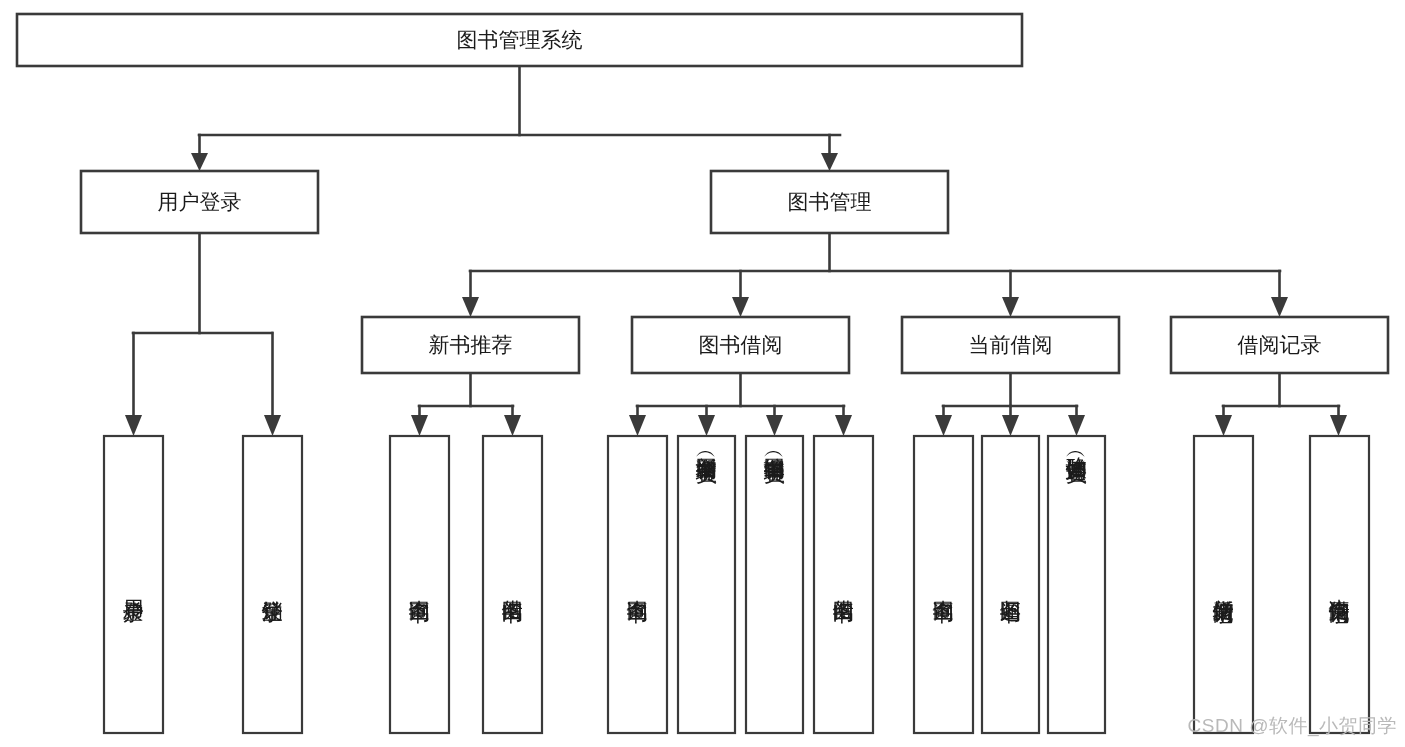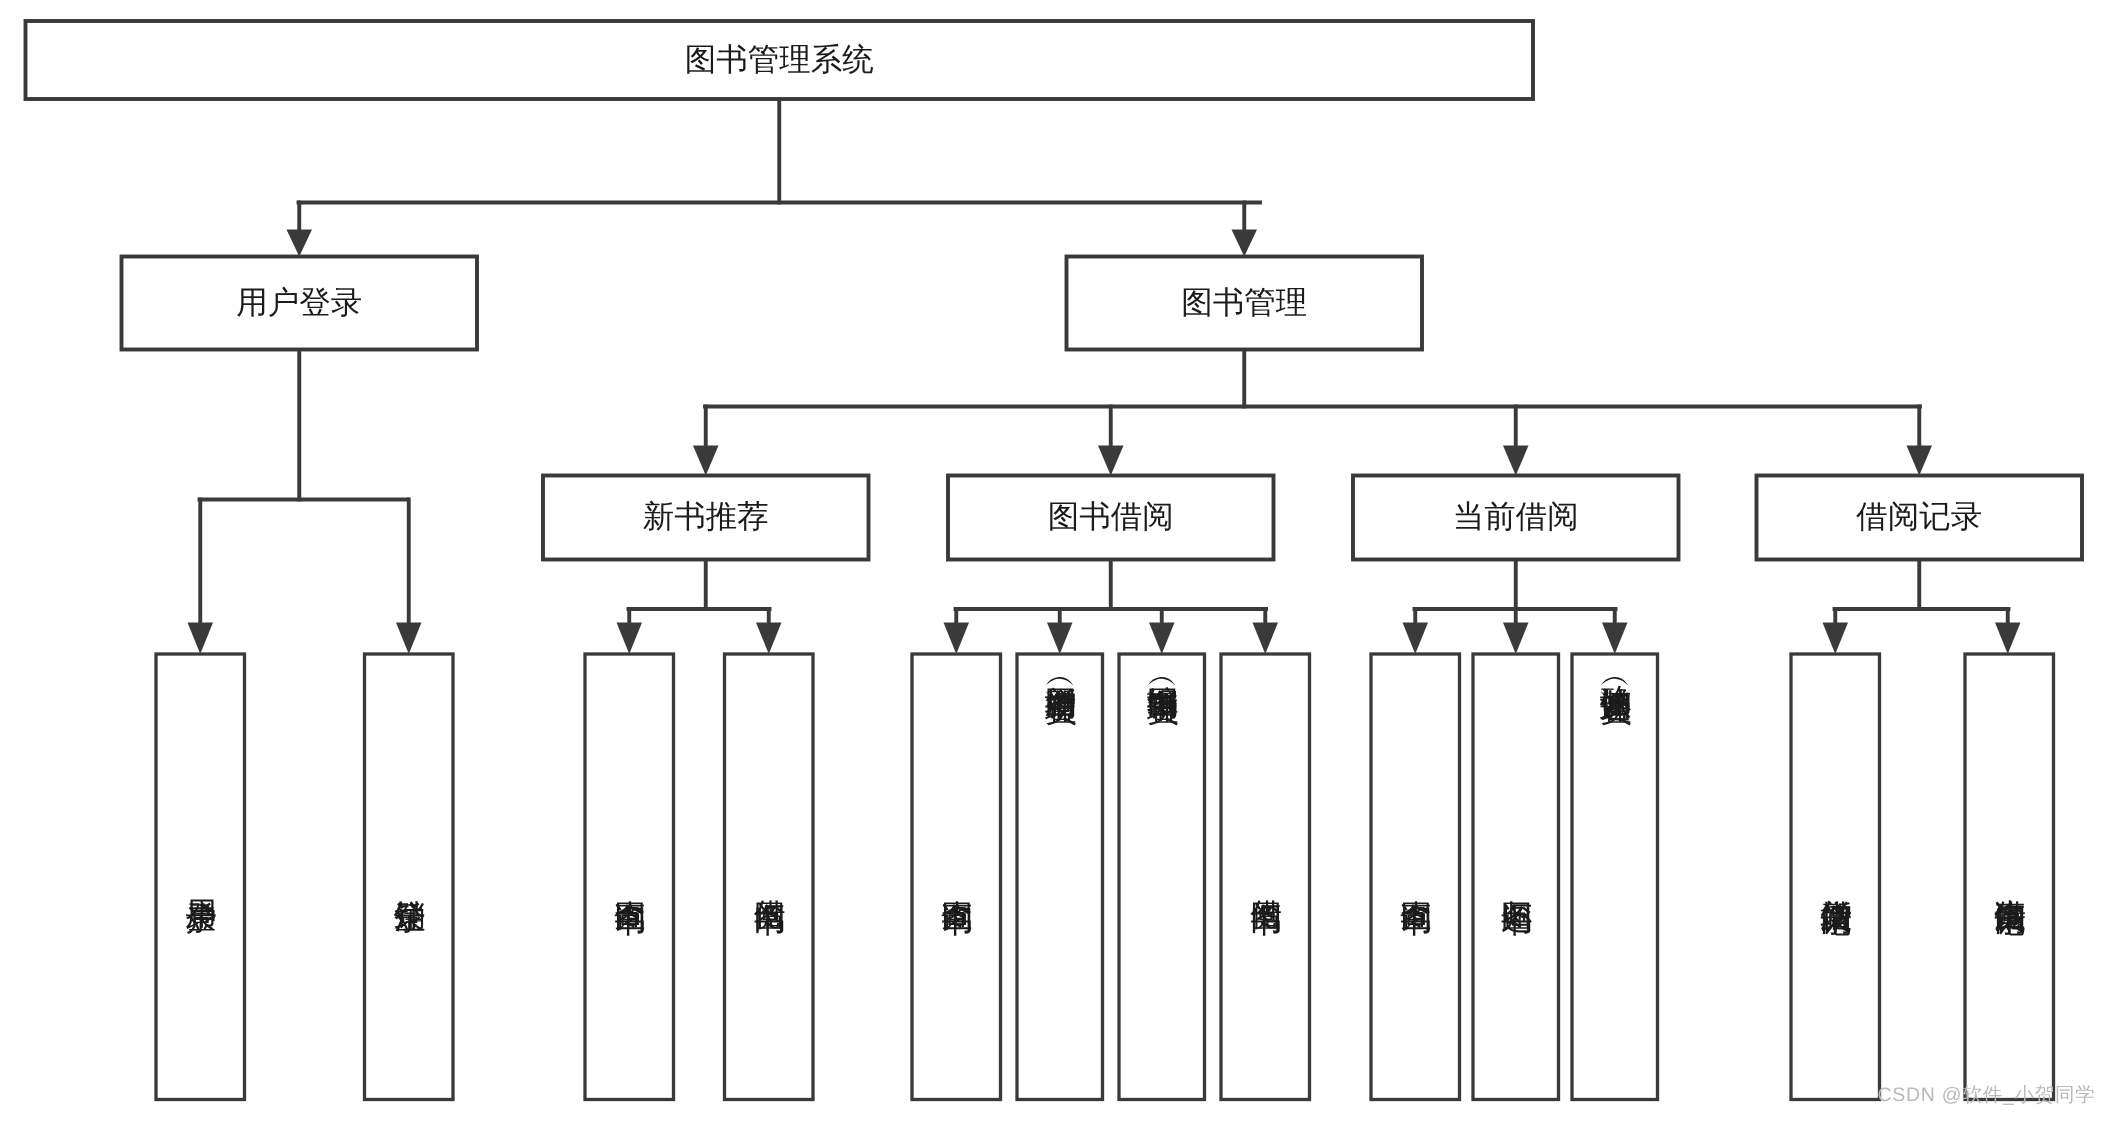--- a/index.html
+++ b/index.html
@@ -69,21 +69,21 @@
     display: flex;
     align-items: center;
     justify-content: center;
     pointer-events: none;
   }
   .watermark {
     position: absolute;
     right: 8px;
     bottom: 8px;
     font-family: "Liberation Sans", "DejaVu Sans", sans-serif;
-    font-size: 13px;
+    font-size: 19px;
     color: #b9b9b9;
     letter-spacing: 0.5px;
     white-space: nowrap;
   }
 </style>
 </head>
 <body>
 
 <div id="diagram-root">
 

